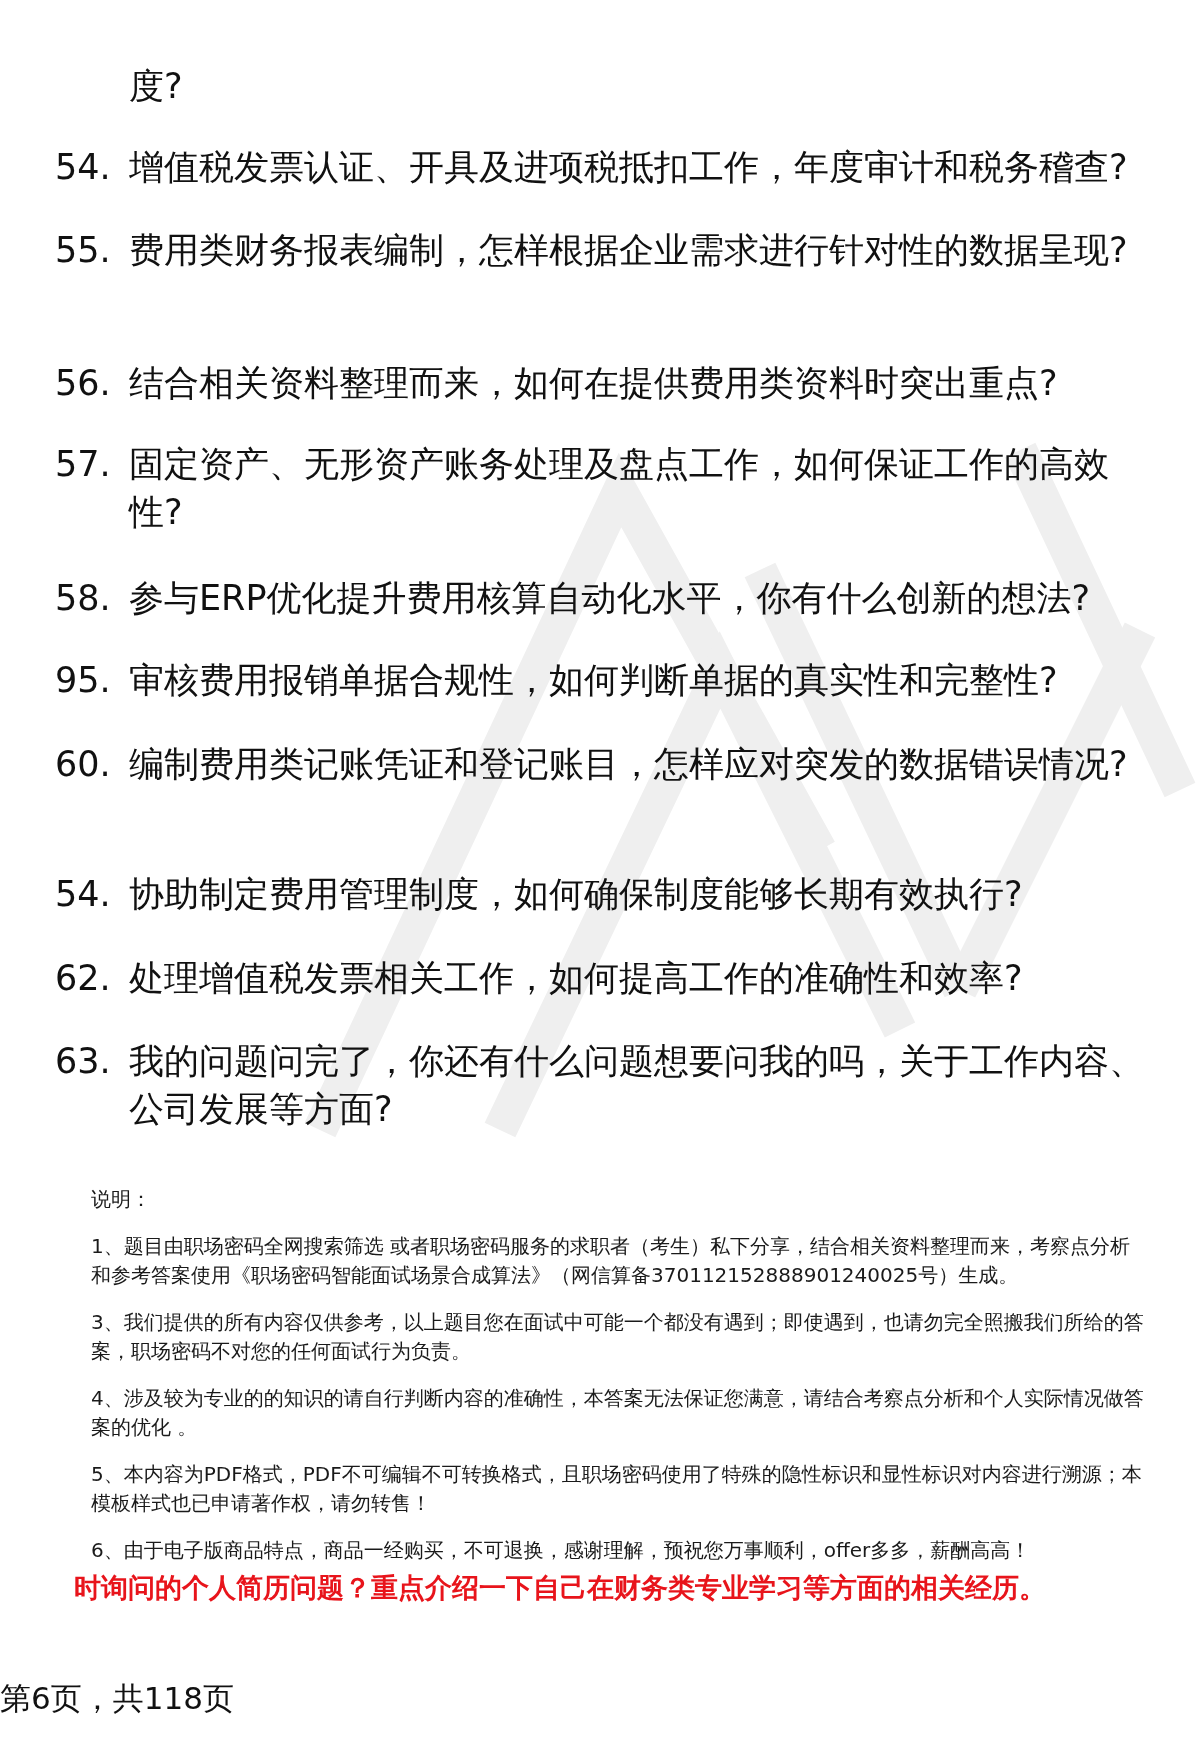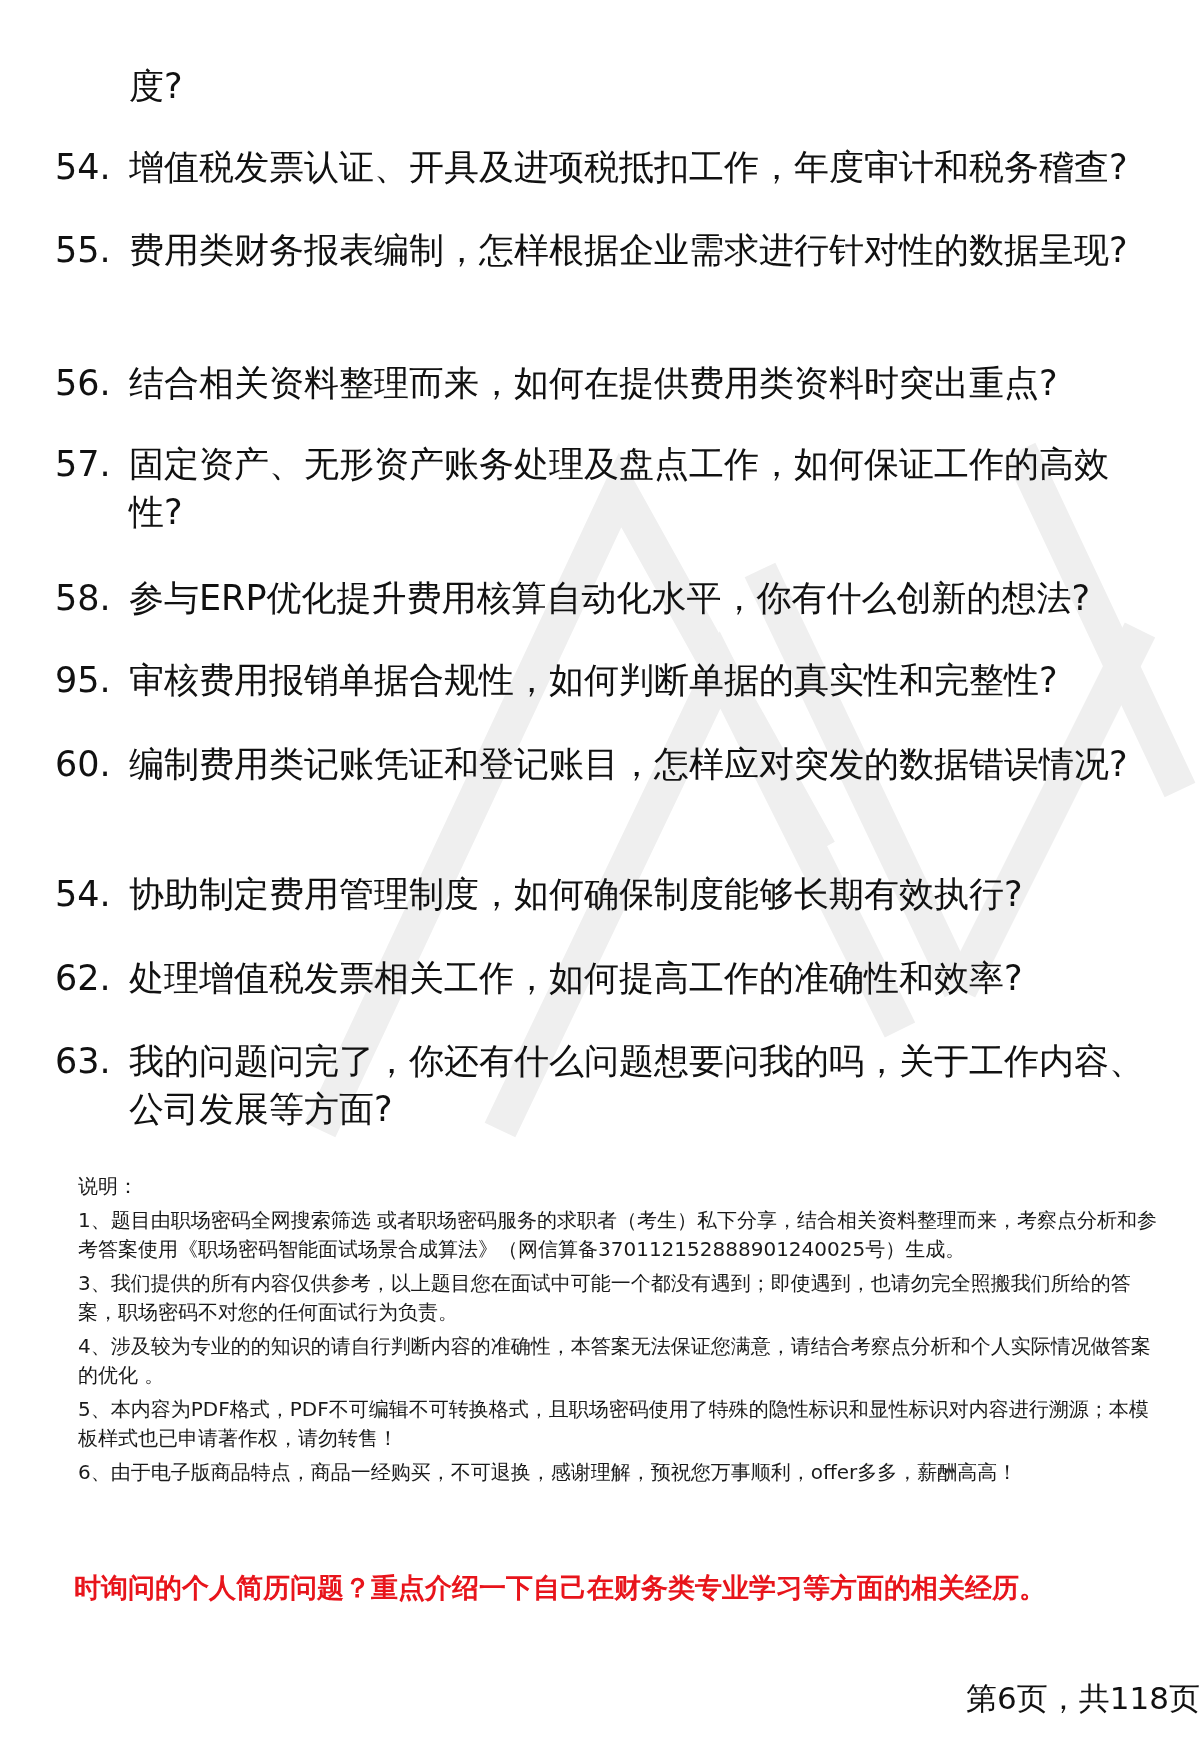--- a/index.html
+++ b/index.html
@@ -5,23 +5,23 @@
   html, body { margin: 0; padding: 0; background: #ffffff; }
   body { width: 1200px; height: 1755px; position: relative; overflow: hidden;
          font-family: "DejaVu Sans", "Liberation Sans", sans-serif; color: #111; }
   .page { position: absolute; left: 0; top: 0; width: 1200px; height: 1755px; }
   .watermark { position: absolute; left: 200px; top: 430px; width: 1000px; height: 720px; pointer-events: none; }
   .q { position: absolute; left: 0; width: 1200px; font-size: 35px; line-height: 48px; }
   .q .num { position: absolute; left: 55px; width: 70px; }
   .q .text { position: absolute; left: 129px; width: 1020px; }
   .cont { position: absolute; left: 129px; font-size: 35px; line-height: 48px; }
   .notes { position: absolute; left: 74px; top: 1168px; width: 1090px; font-size: 20px; line-height: 29.5px; color: #1a1a1a; }
-  .notes p { margin: 4px; }
+  .notes p { margin: 17px; }
   .highlight { position: absolute; left: 74px; top: 1566px; width: 1060px; font-size: 27px; line-height: 44px; font-weight: bold; color: #e8141b; }
-  .footer { position: absolute; left: 0; width: 1200px; top: 1676px; text-align: right; font-size: 31px; line-height: 44px; color: #111; }
+  .footer { position: absolute; left: 0; width: 1200px; top: 1676px; text-align: left; font-size: 31px; line-height: 44px; color: #111; }
 </style>
 </head>
 <body>
 
 <div class="page">
 
   <svg class="watermark" viewBox="0 0 1000 720">
     <g fill="none" stroke="#efefef" stroke-width="34" stroke-linejoin="miter">
       <polyline points="120,700 420,60 620,420"></polyline>
       <polyline points="300,700 520,240 700,600"></polyline>

